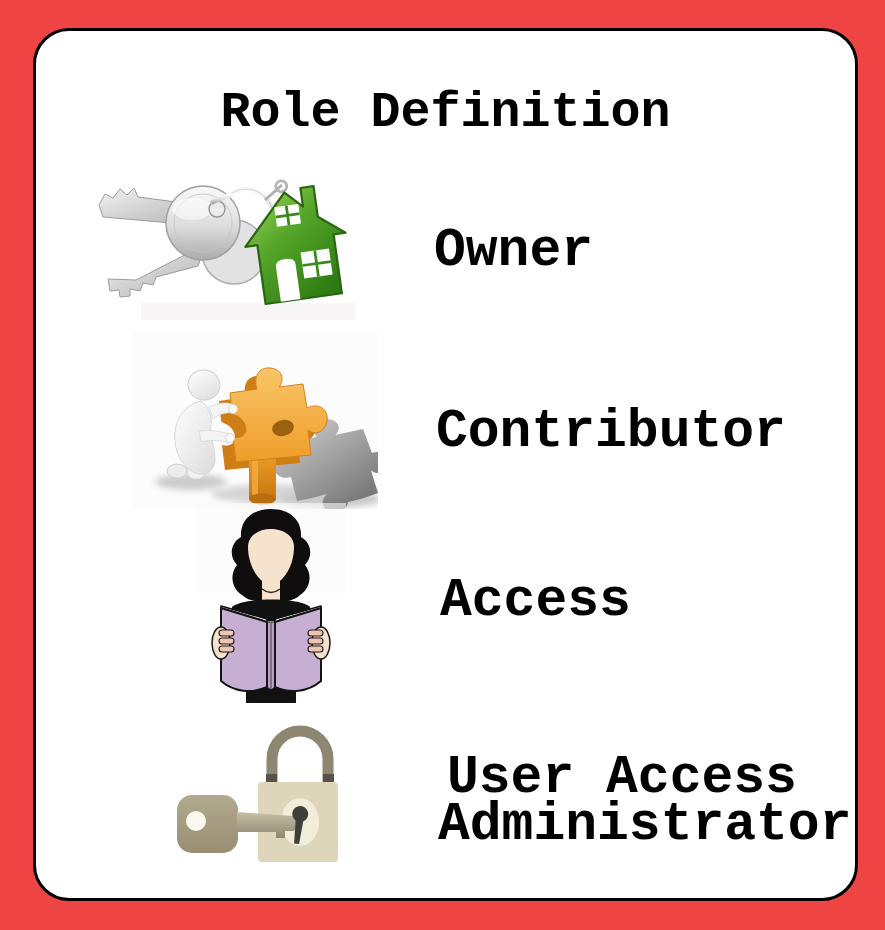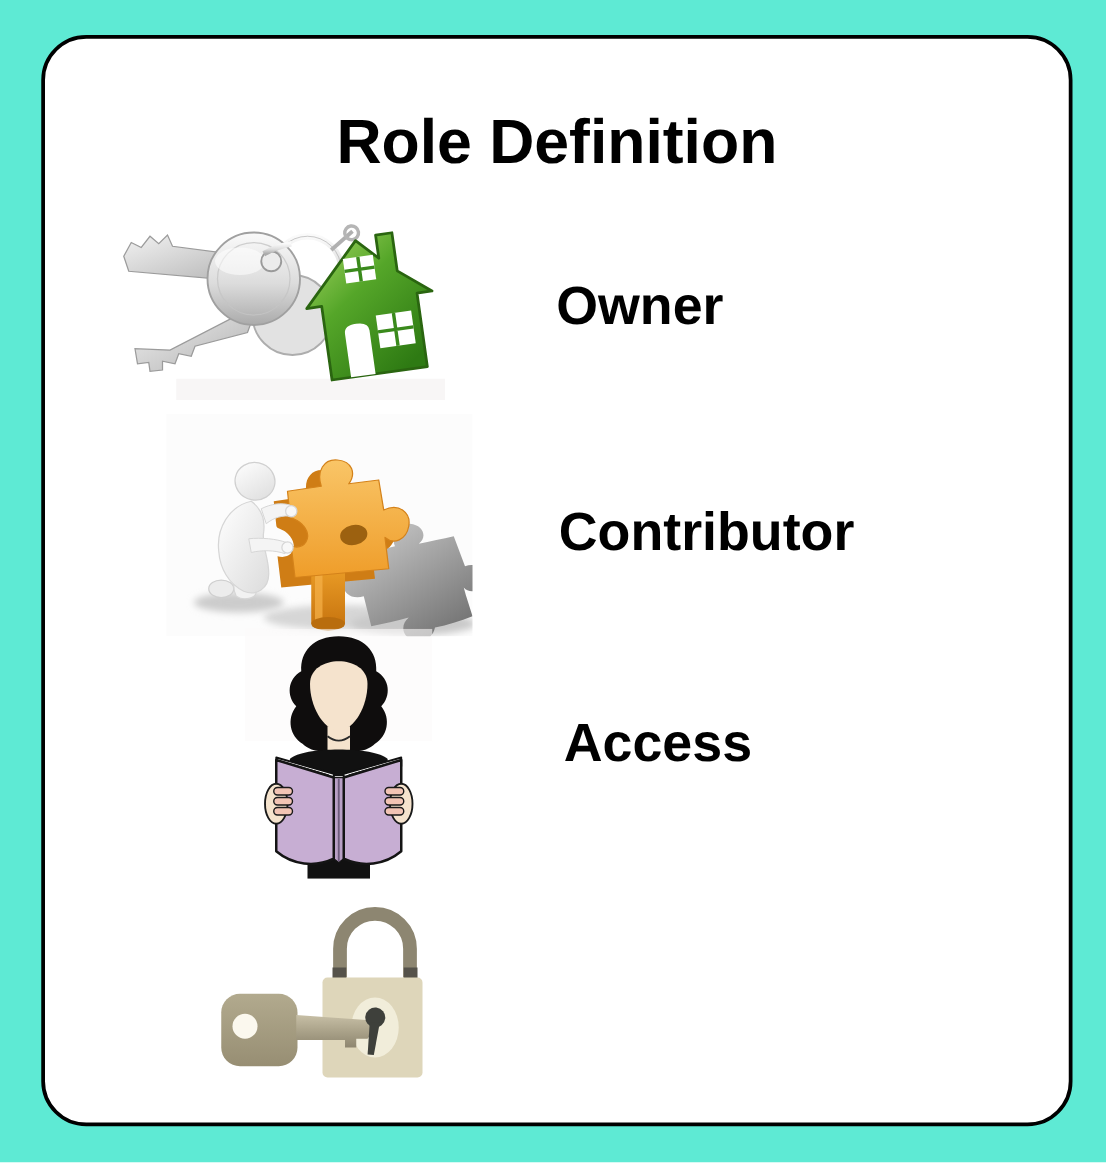--- a/index.html
+++ b/index.html
@@ -1,32 +1,31 @@
 <!DOCTYPE html>
 <html><head>
 <meta charset="utf-8">
 <style>
   html,body{margin:0;padding:0;background:#ffffff;}
   .canvas{
-    position:relative;width:885px;height:930px;background:#5eead4;
-    font-family:Liberation Sans, sans-serif;color:#000;overflow:hidden;
+    position:relative;width:885px;height:930px;background:#ef4444;
+    font-family:Liberation Mono, monospace;color:#000;overflow:hidden;
   }
   .panel{
     position:absolute;left:33px;top:28px;width:819px;height:867px;
     border:3px solid #000;border-radius:36px;background:#fff;
   }
   .title{
     position:absolute;left:33px;top:50px;width:825px;
     text-align:center;font-size:50px;font-weight:700;letter-spacing:0;
   }
   .icon{position:absolute;}
   .role-label{
-    position:absolute;font-size:43px;font-weight:700;line-height:1.1;
+    position:absolute;font-size:53px;font-weight:700;line-height:1.1;
     white-space:nowrap;
-    margin-left:11px;
   }
   .label-owner{left:434px;top:222px;}
   .label-contributor{left:436px;top:403px;}
   .label-reader{left:440px;top:572px;}
   .label-uaa{left:438px;top:755px;line-height:47px;}
   .label-uaa .line1{display:block;padding-left:9px;}
   .label-uaa .line2{display:block;}
   .icon-keys{left:86px;top:160px;}
   .icon-puzzle{left:133px;top:331px;}
   .icon-reader{left:196px;top:503px;}
@@ -209,13 +208,17 @@
       <rect x="12" y="83" width="61" height="58" rx="15" fill="url(#lkHead)"></rect>
       <circle cx="31" cy="109" r="10" fill="#fbf8ee"></circle>
       <path d="M72,100 L128,104 L136,110 L129,119 L120,119 L120,126 L111,126 L111,120 L72,120 Z" fill="url(#lkShaft)"></path>
 
       <g transform="rotate(6 135 104)">
         <circle cx="135" cy="102" r="8" fill="#3e403b"></circle>
         <path d="M131,106 L139,106 L137,132 L132,132 Z" fill="#3e403b"></path>
       </g>
     </svg>
   </div>
+  <div class="role-label label-uaa">
+    <span class="line1">User Access</span>
+    <span class="line2">Administrator</span>
+  </div>
 </div>
 
 </body></html>

